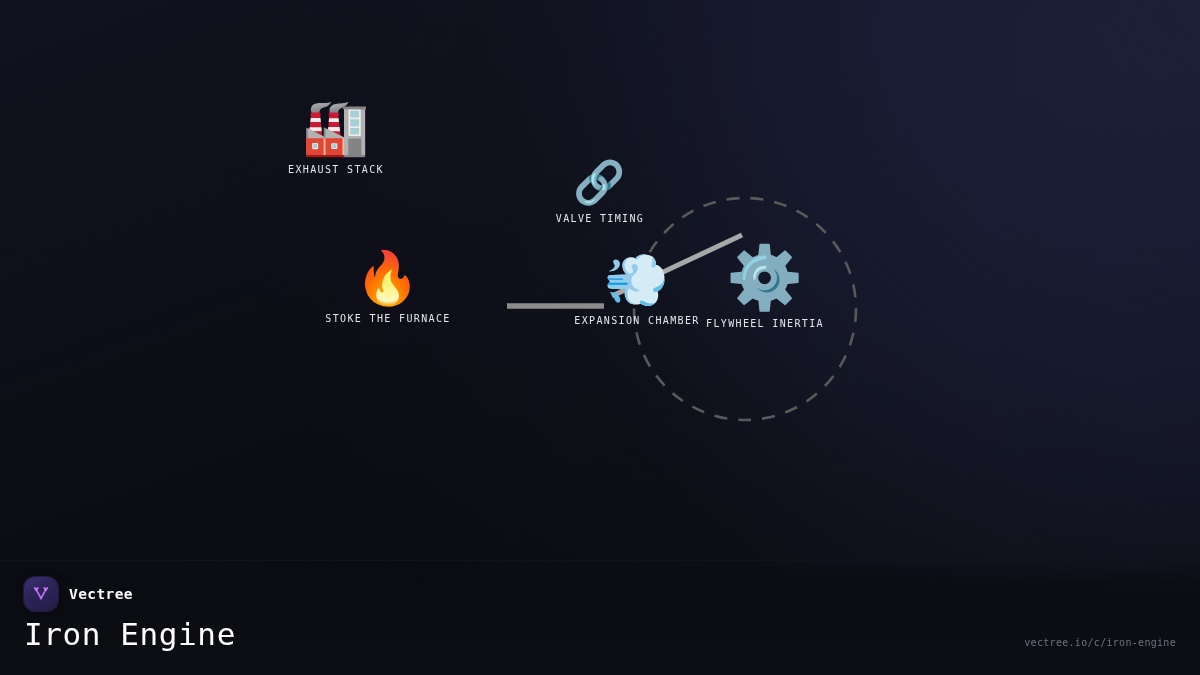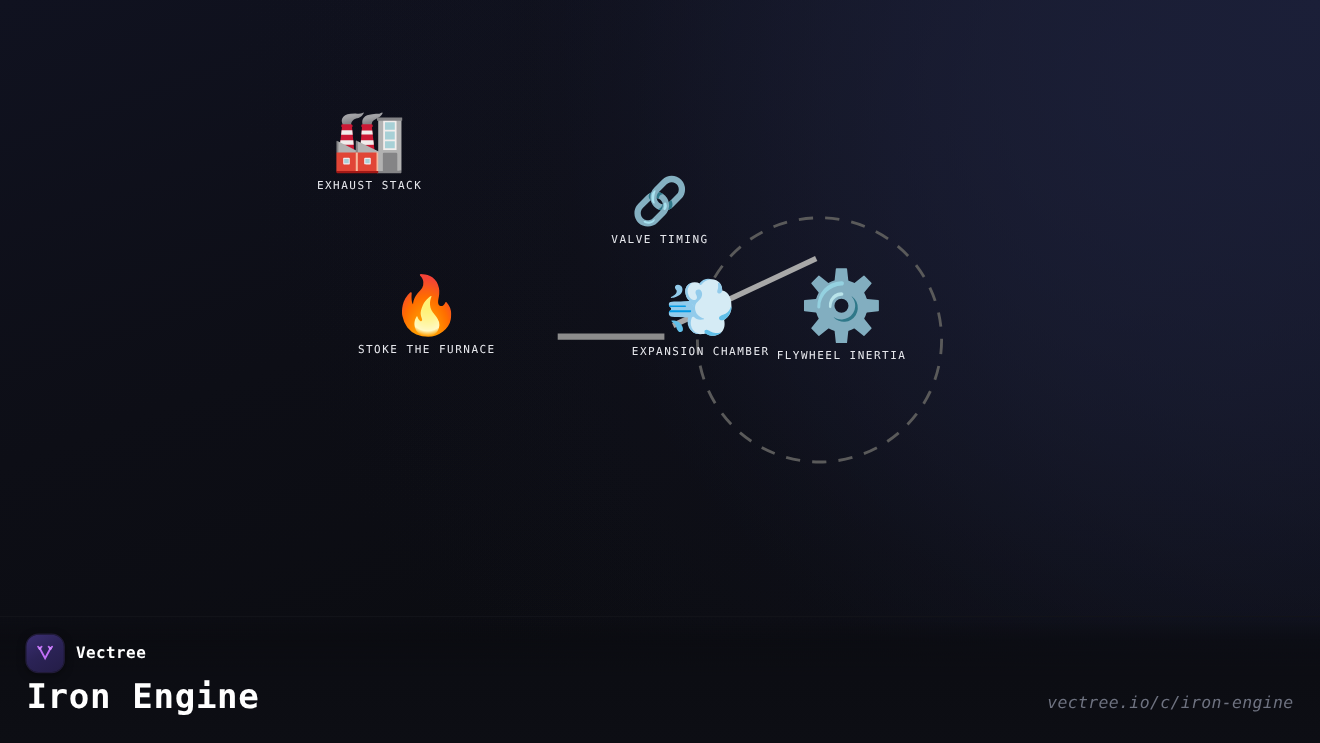--- a/index.html
+++ b/index.html
@@ -67,28 +67,28 @@
     display:flex; align-items:center; justify-content:center;
   }
   #brand-name {
     font-family:"DejaVu Sans Mono", monospace;
     font-size:14.5px; font-weight:bold;
     color:#ffffff; letter-spacing:0.4px;
   }
   #page-title {
     position:absolute; left:24px; top:55px;
     font-family:"DejaVu Sans Mono", monospace;
-    font-size:31px; font-weight:bold;
+    font-size:31px; font-weight:normal;
     color:#ffffff; letter-spacing:0.6px;
   }
   #footer-url {
     position:absolute; right:24px; bottom:27px;
     font-family:"DejaVu Sans Mono", monospace;
-    font-size:15px;
-    color:#6e7280; letter-spacing:0.3px;font-style:italic;
+    font-size:10px;
+    color:#6e7280; letter-spacing:0.3px;
   }
 </style>
 </head>
 <body>
 
 <div id="page">
 
   <div id="canvas">
 
     <svg id="edges" viewBox="0 0 1200 560" preserveAspectRatio="none">

